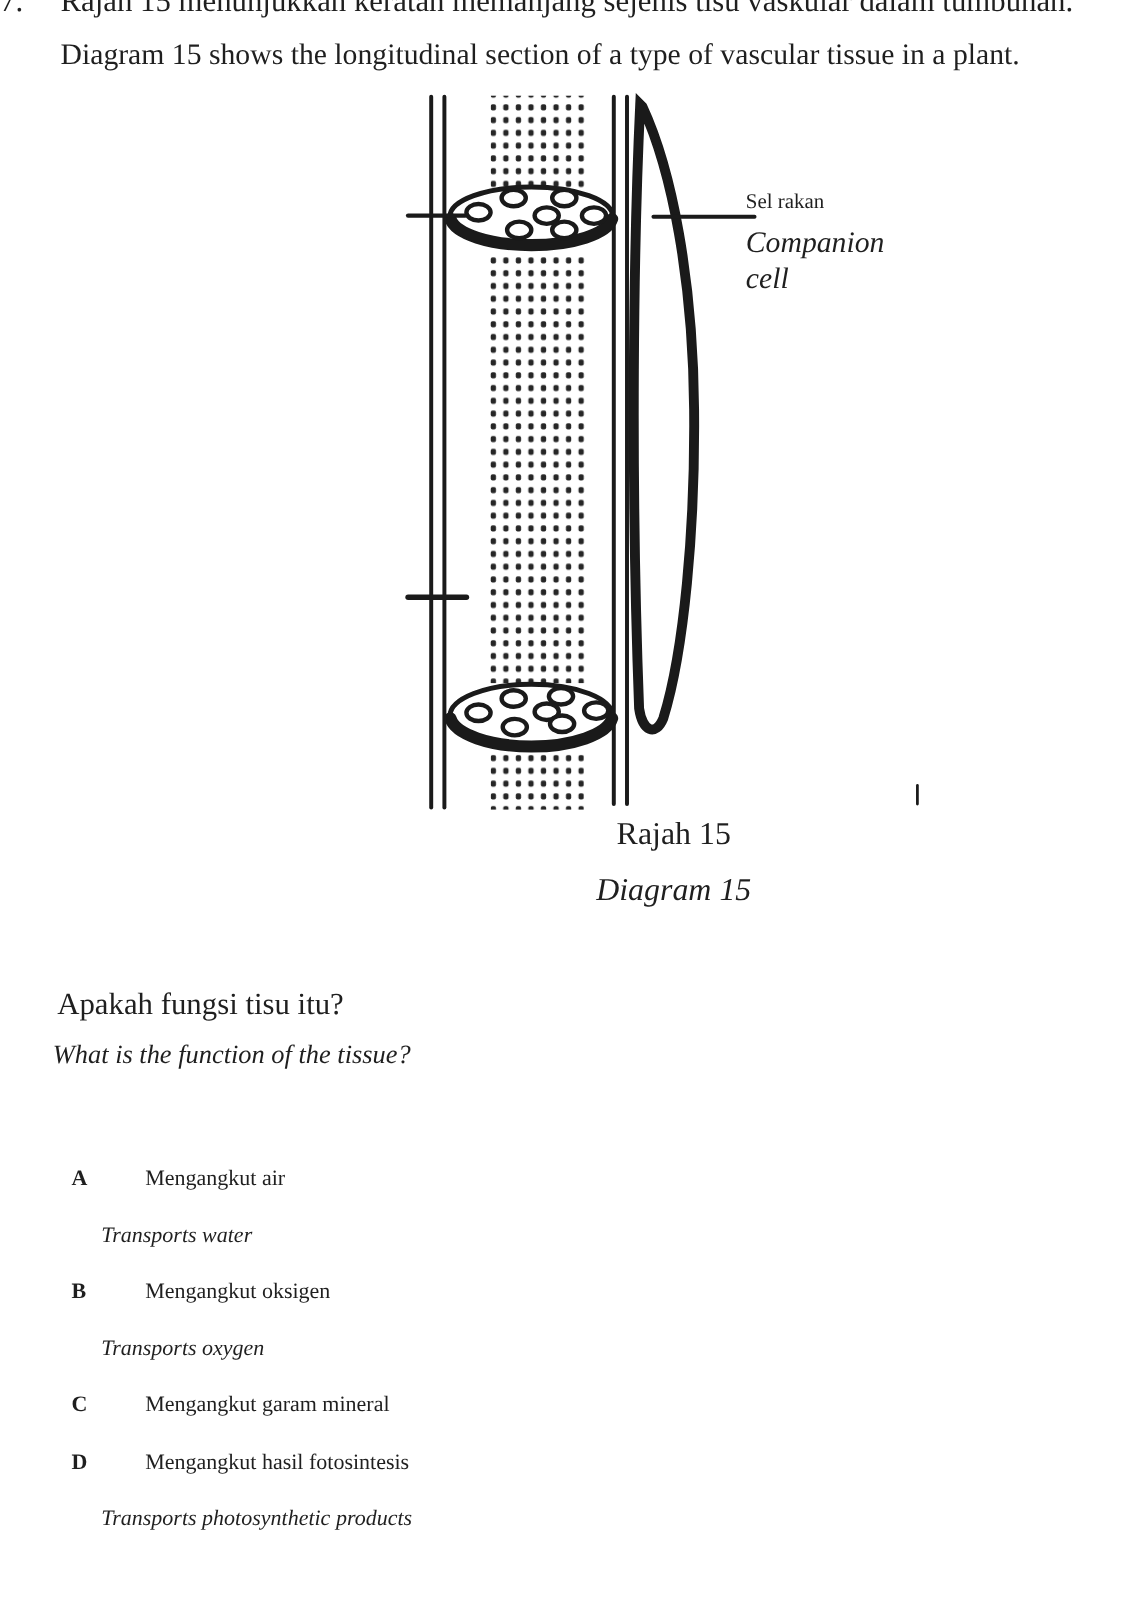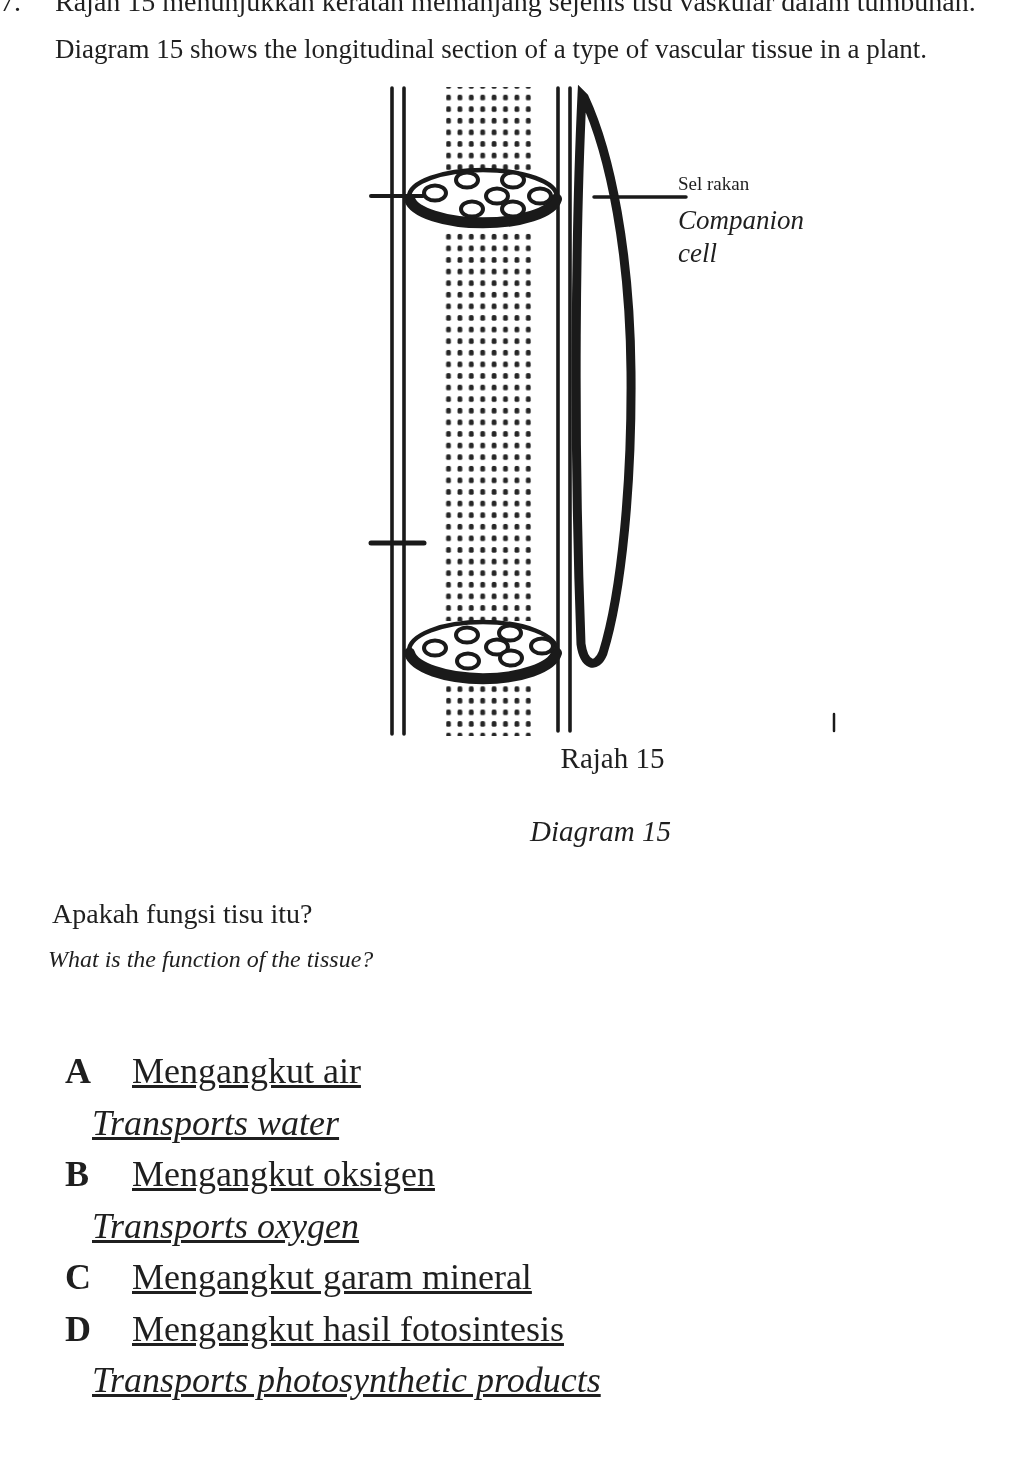--- a/index.html
+++ b/index.html
@@ -19,26 +19,26 @@
   .intro-my    { left: 55px; top: -14px; font-size: 28px; }
   .intro-en    { left: 55px; top: 34px;  font-size: 27px; }
 
   .diagram-svg { position: absolute; left: 358px; top: 80px; }
 
   .lbl-sel     { left: 678px; top: 173px; font-size: 19px; }
   .lbl-comp    { left: 678px; top: 205px; font-size: 27px; font-style: italic; }
   .lbl-cell    { left: 678px; top: 238px; font-size: 27px; font-style: italic; }
 
   .cap-my      { left: 460px; top: 742px; width: 305px; text-align: center; font-size: 29px; }
-  .cap-en      { left: 448px; top: 793px; width: 305px; text-align: center; font-size: 29px; font-style: italic; margin-top: 22px; }
+  .cap-en      { left: 460px; top: 793px; width: 305px; text-align: center; font-size: 29px; font-style: italic; }
 
   .q-my        { left: 52px; top: 898px; font-size: 28px; }
   .q-en        { left: 48px; top: 946px; font-size: 24px; font-style: italic; }
 
-  .options     { position: absolute; left: 65px; top: 1046px; font-size: 36px; line-height: 51.5px; text-decoration: underline; }
+  .options     { position: absolute; left: 65px; top: 1046px; font-size: 20px; line-height: 51.5px; }
   .opt-row     { white-space: nowrap; }
   .opt-letter  { display: inline-block; width: 67px; font-weight: bold; }
   .opt-en      { margin-left: 27px; font-style: italic; white-space: nowrap; }
 </style>
 </head>
 <body>
 
 <div class="page">
 
   <div class="abs qnum">7.</div>

